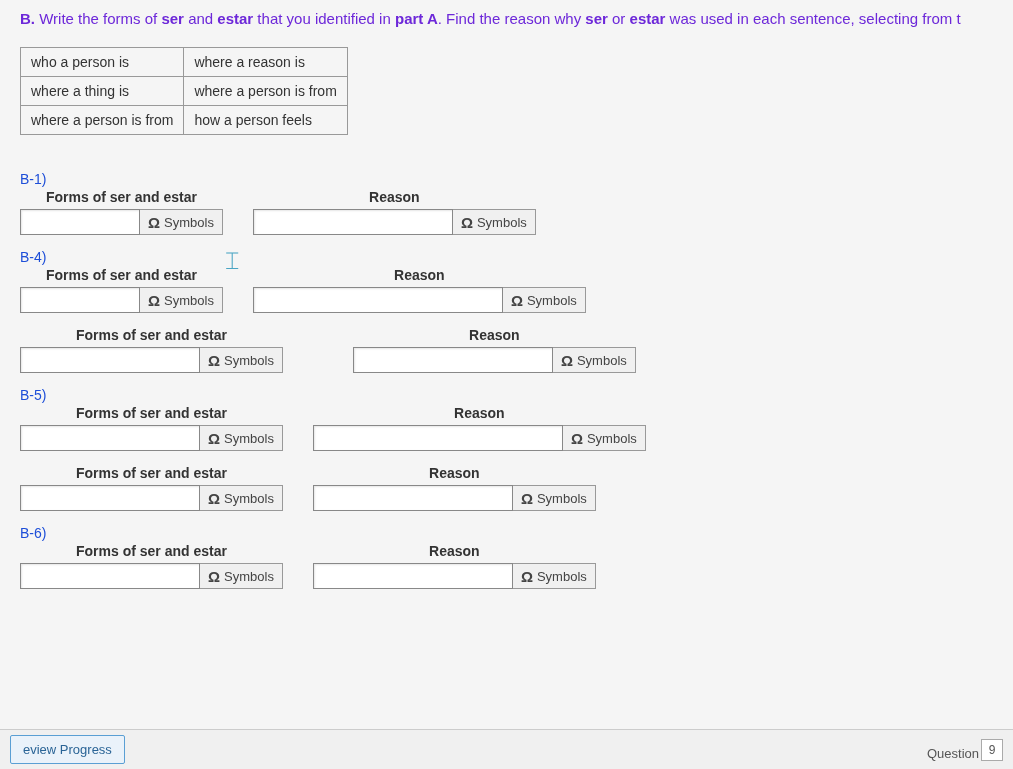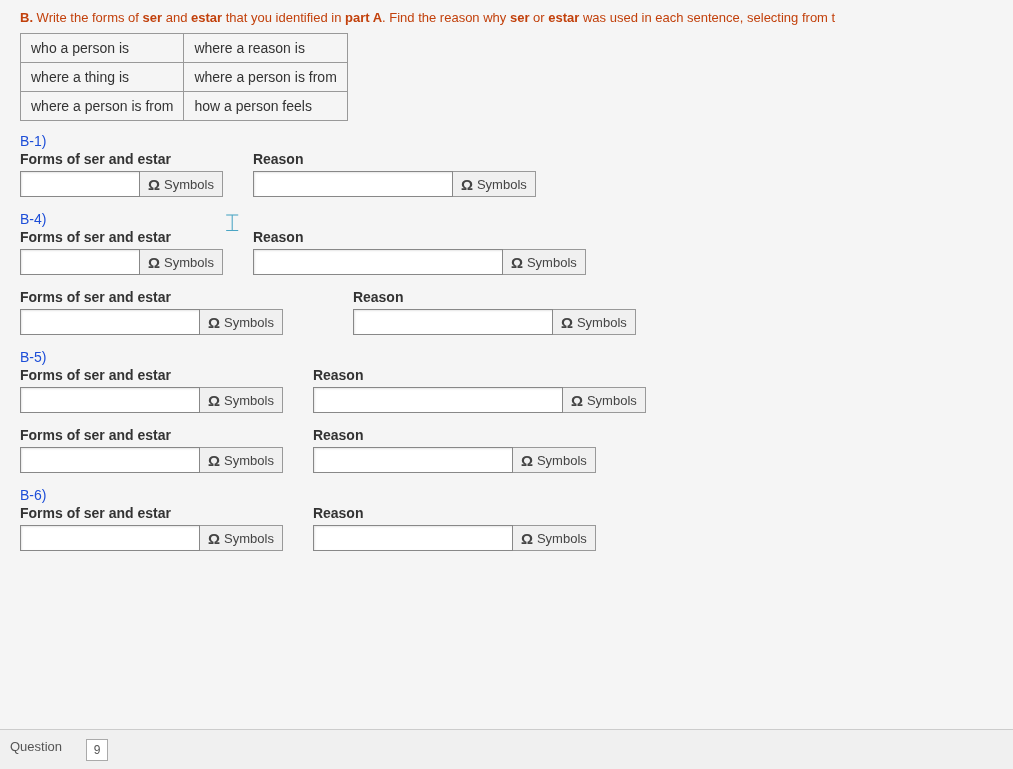--- a/index.html
+++ b/index.html
@@ -10,28 +10,28 @@
     font-size: 14px;
   }
   .page {
     background: #f5f5f5;
     padding: 10px 20px 60px 20px;
     min-height: 769px;
     width: 1013px;
     position: relative;
   }
   .instruction {
-    font-size: 13px;
-    margin-bottom: 8px;
-    color: #c2410c;
+    font-size: 15px;
+    margin-bottom: 20px;
+    color: #6d28d9;
   }
   .instruction b { font-weight: bold; }
   table.reasons {
     border-collapse: collapse;
-    margin-bottom: 12px;
+    margin-bottom: 36px;
     border-radius: 16px;
   }
   table.reasons td {
     border: 1px solid #999;
     padding: 6px 10px;
     font-size: 14px;
     background: #f5f5f5;
     vertical-align: middle;
     height: 28px;
   }
@@ -50,20 +50,21 @@
     flex-wrap: wrap;
   }
   .q-col {
     display: flex;
     flex-direction: column;
   }
   .q-label {
     font-weight: bold;
     font-size: 14px;
     margin-bottom: 4px;
+    text-align: center;
   }
   .input-group {
     display: flex;
     align-items: stretch;
   }
   .text-input {
     border: 1px solid #888;
     background: #fff;
     height: 26px;
     padding: 2px 4px;
@@ -108,22 +109,22 @@
     border: 1px solid #5a9fd4;
     background: #eaf2fa;
     color: #2a6496;
     padding: 6px 12px;
     font-size: 13px;
     cursor: pointer;
     border-radius: 2px;
   }
   .question-indicator {
     display: flex;
-    align-items: flex-start;
-    gap: 24px;
+    align-items: flex-end;
+    gap: 2px;
     font-size: 13px;
     color: #555;
   }
   .q-box {
     border: 1px solid #aaa;
     background: #fff;
     width: 22px;
     height: 22px;
     display: flex;
     align-items: center;
@@ -312,19 +313,20 @@
           <div class="symbols-btn">
             <span class="omega">Ω</span>
             <span>Symbols</span>
           </div>
         </div>
       </div>
     </div>
   </div>
 
   <div class="footer-bar">
+    <button class="review-btn">eview Progress</button>
     <div class="question-indicator">
       <span>Question</span>
       <div class="q-box">9</div>
     </div>
   </div>
 
 </div>
 
 </body></html>

